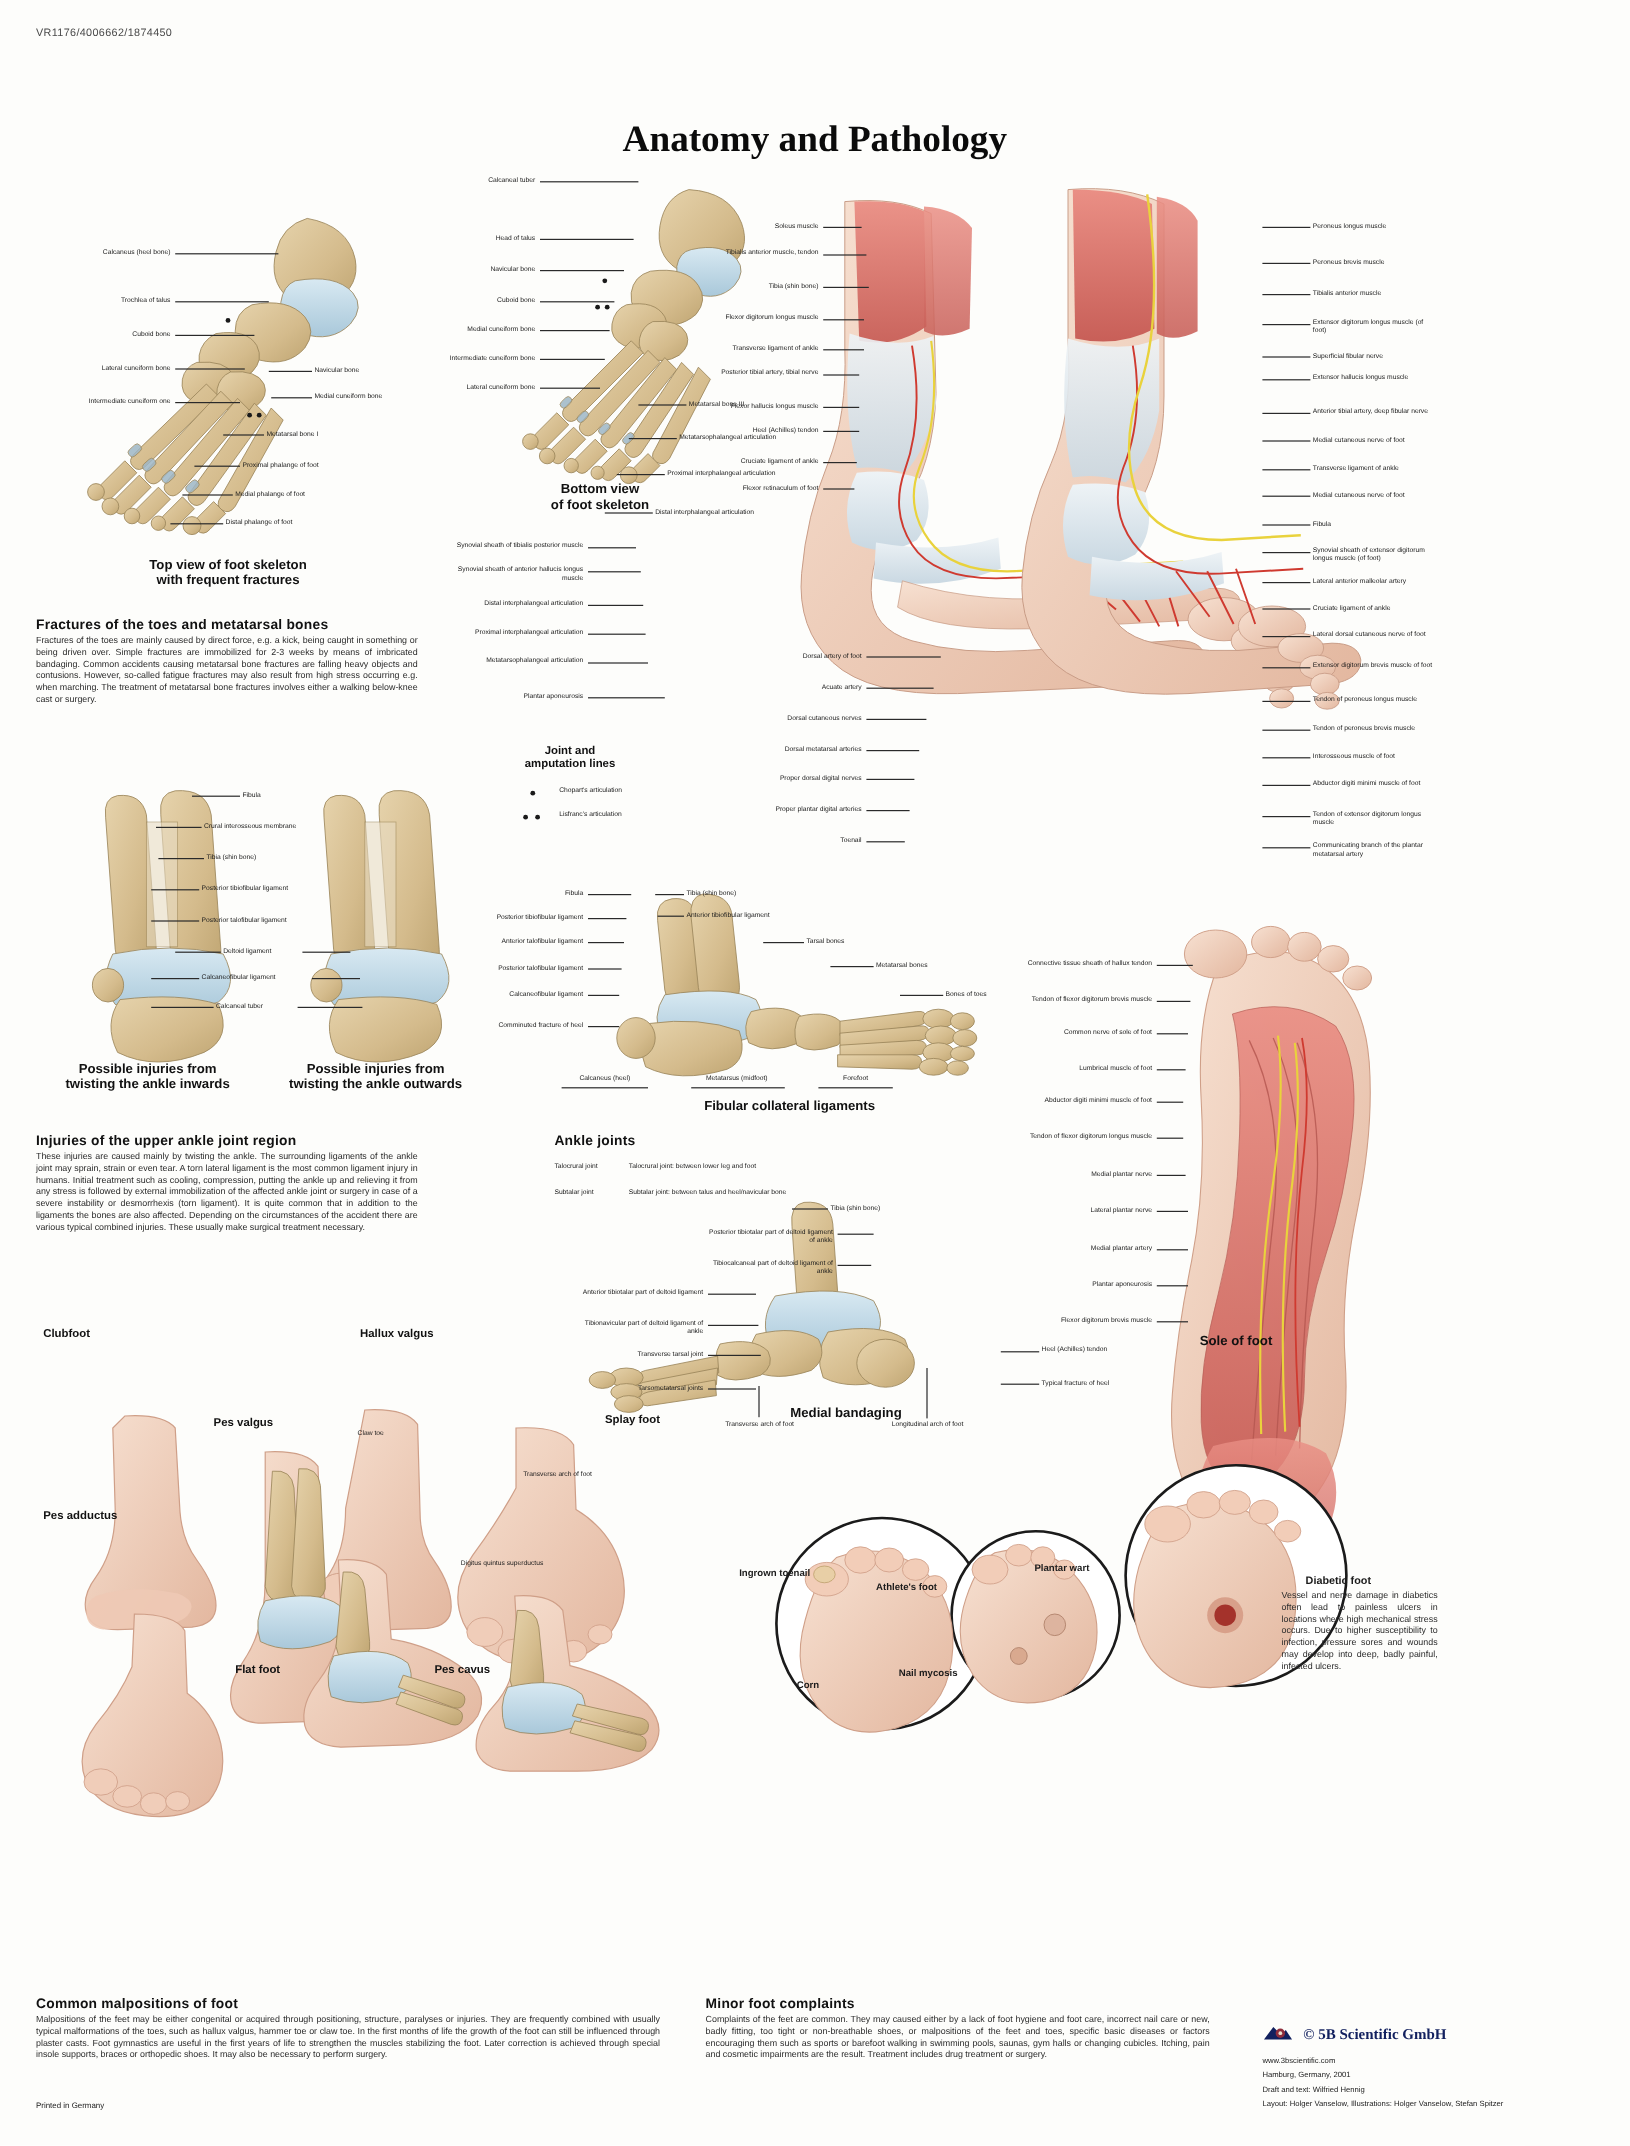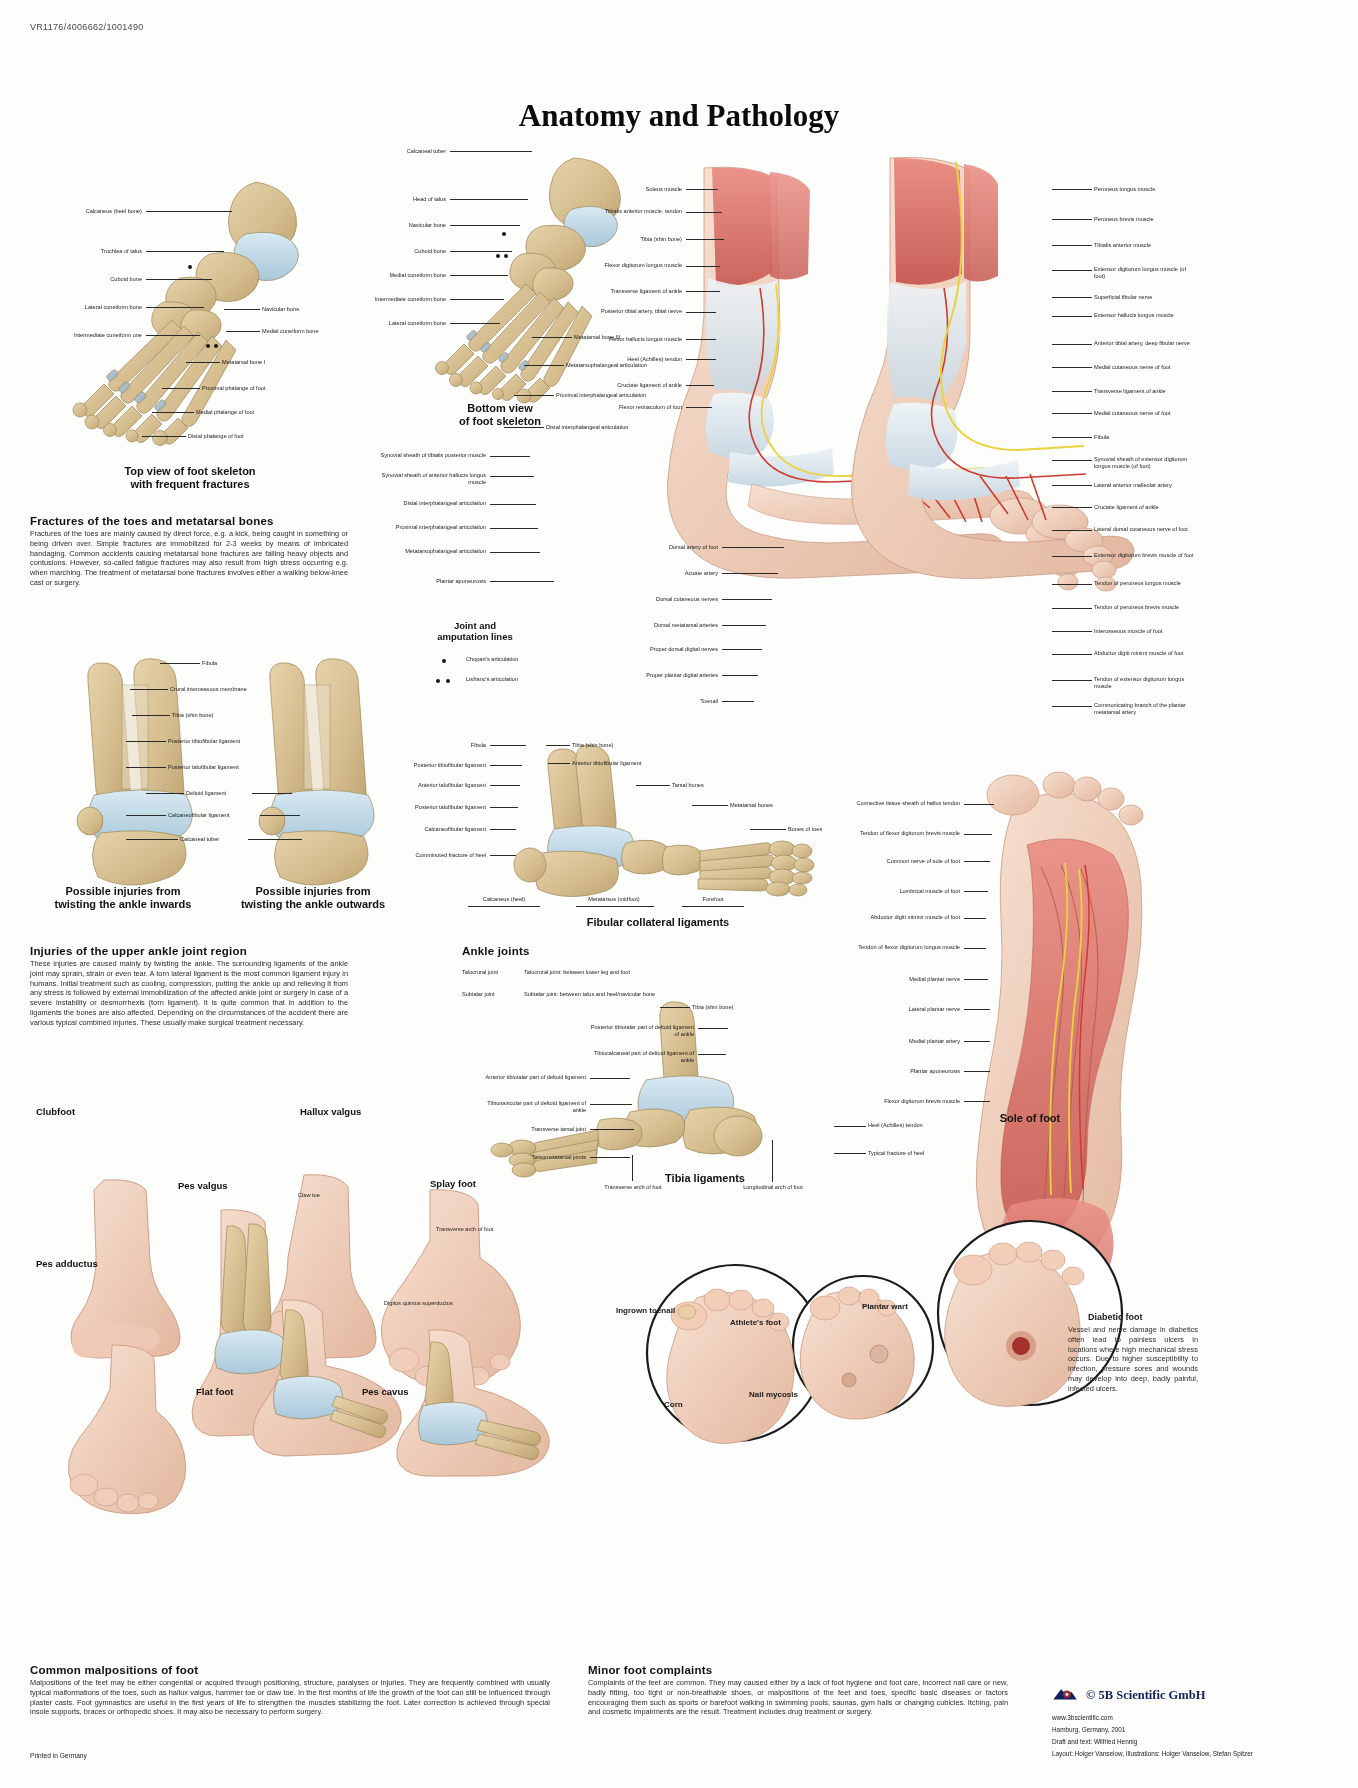--- a/index.html
+++ b/index.html
@@ -68,21 +68,21 @@
   }
   .brand-logo {
     position:absolute; width:26px; height:18px;
   }
 </style>
 </head>
 <body>
 
 <div class="poster">
 
-  <div class="code">VR1176/4006662/1001490</div>
+  <div class="code">VR1176/4006662/1874450</div>
   <div class="subtitle">Anatomy and Pathology</div>
 
   <div class="art" style="left:60px; top:170px;">
     <svg width="260" height="270" viewBox="0 0 260 270">
       <defs>
         <linearGradient id="boneG" x1="0" y1="0" x2="1" y2="1">
           <stop offset="0%" stop-color="#e6d3ac"></stop>
             <stop offset="60%" stop-color="#d4bb8c"></stop>
             <stop offset="100%" stop-color="#bfa572"></stop>
         </linearGradient>
@@ -623,21 +623,21 @@
   <div class="leader" style="left:590px; top:1157px; width:40px;"></div>
   <div class="lbl" style="left:868px; top:1122px; width:64px; white-space:normal;">Heel (Achilles) tendon</div>
   <div class="leader" style="left:834px; top:1126px; width:32px;"></div>
   <div class="lbl" style="left:868px; top:1150px;">Typical fracture of heel</div>
   <div class="leader" style="left:834px; top:1153px; width:32px;"></div>
   <div class="lbl c" style="left:578px; top:1184px; width:110px;">Transverse arch of foot</div>
   <div class="vleader" style="left:632px; top:1155px; height:26px;"></div>
   <div class="lbl c" style="left:718px; top:1184px; width:110px;">Longitudinal arch of foot</div>
   <div class="vleader" style="left:772px; top:1140px; height:42px;"></div>
 
-  <div class="caption" style="left:580px; top:1172px; width:250px; margin-top:0;">Tibia ligaments</div>
+  <div class="caption" style="left:580px; top:1172px; width:250px; margin-top:0;">Medial bandaging</div>
 
   <div class="art" style="left:62px; top:1180px;">
     <svg width="120" height="180" viewBox="0 0 120 180">
       <path d="M42 0 q32 -2 42 10 l4 70 q2 24 14 40 q16 22 16 38 q0 16 -20 18 l-62 2 q-22 0 -26 -14 q-4 -14 8 -30 q16 -22 16 -56 l-2 -68z" fill="url(#skinG)" stroke="#cf9f88" stroke-width="1"></path>
       <path d="M18 150 q30 -10 68 -2 q16 6 10 16 q-6 10 -32 12 l-40 2 q-14 -2 -14 -14 q0 -10 8 -14z" fill="#eec9b5" opacity=".9"></path>
     </svg>
   </div>
   <div class="caption sm" style="left:36px; top:1106px; width:110px; text-align:left;">Clubfoot</div>
 
   <div class="art" style="left:260px; top:1175px;">
@@ -678,21 +678,21 @@
       <path d="M50 0 q38 -2 48 14 l2 54 q30 18 38 50 q8 32 -12 56 q-24 26 -64 22 q-42 -4 -56 -34 q-12 -28 8 -56 q22 -30 36 -56z" fill="url(#skinG)" stroke="#cf9f88" stroke-width="1"></path>
       <g fill="#f0cdb9" stroke="#cf9f88" stroke-width=".7">
         <ellipse cx="24" cy="170" rx="15" ry="12"></ellipse>
           <ellipse cx="48" cy="186" rx="13" ry="10"></ellipse>
         <ellipse cx="74" cy="192" rx="12" ry="9"></ellipse>
           <ellipse cx="98" cy="186" rx="11" ry="9"></ellipse>
         <ellipse cx="120" cy="172" rx="10" ry="8"></ellipse>
       </g>
     </svg>
   </div>
-  <div class="caption sm" style="left:430px; top:1178px; width:120px; text-align:left;">Splay foot</div>
+  <div class="caption sm" style="left:430px; top:1178px; width:120px; text-align:right;">Splay foot</div>
   <div class="lbl" style="left:298px; top:1192px;">Claw toe</div>
   <div class="lbl" style="left:436px; top:1226px;">Transverse arch of foot</div>
   <div class="lbl" style="left:384px; top:1300px;">Digitus quintus superductus</div>
 
   <div class="art" style="left:248px; top:1300px;">
     <svg width="150" height="160" viewBox="0 0 150 160">
       <path d="M34 0 q30 -2 40 12 l4 54 q36 6 62 26 q20 18 10 38 q-14 22 -58 24 l-56 2 q-26 -2 -30 -18 q-4 -18 12 -38 q18 -24 18 -58z" fill="url(#skinG)" stroke="#cf9f88" stroke-width="1"></path>
       <g stroke="#9b865a" stroke-width=".7" fill="url(#boneG)">
         <path d="M38 10 q16 -2 18 14 l4 44 q2 14 -12 16 q-14 2 -16 -12z"></path>
         <path d="M30 80 q42 -10 62 6 q8 18 -8 28 q-32 10 -56 0 q-6 -18 2 -34z" fill="url(#cartG)"></path>

